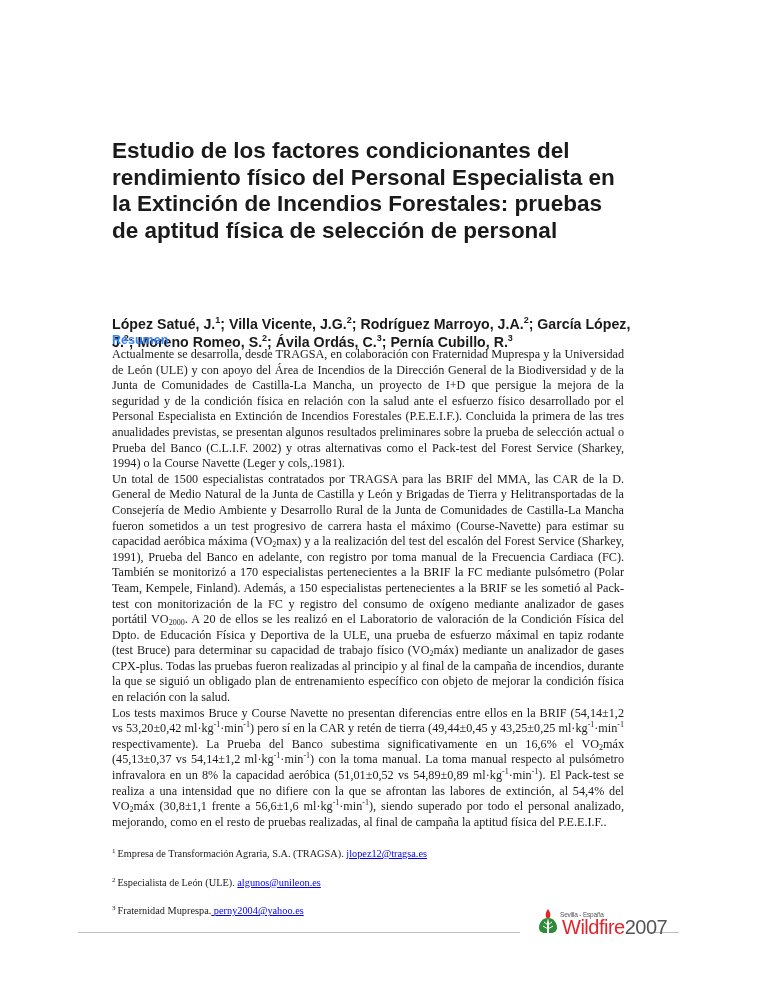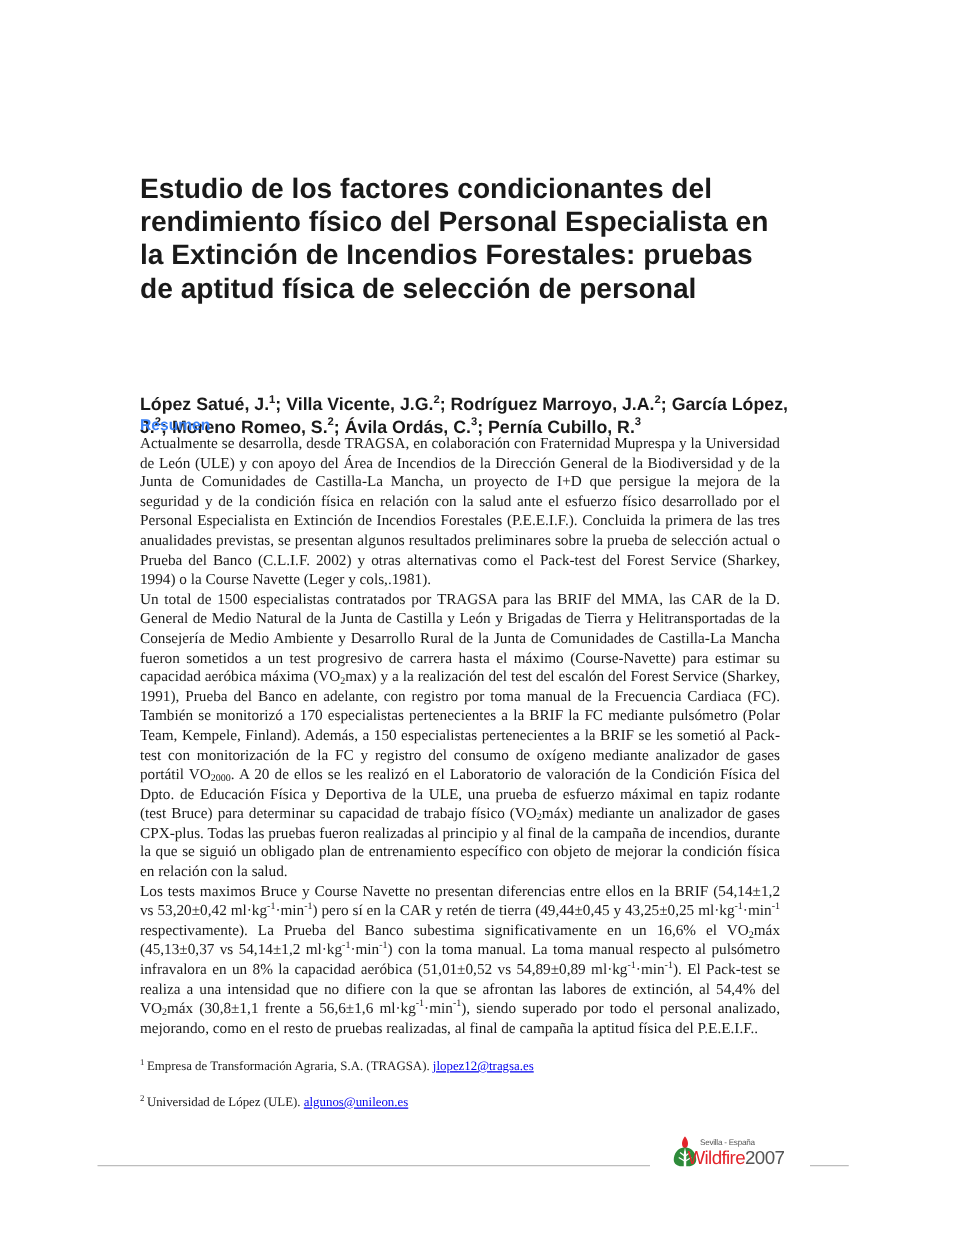--- a/index.html
+++ b/index.html
@@ -35,21 +35,21 @@
     line-height: 12.6px; color: #1a1a1a;
   }
   .footnotes div { white-space: nowrap; margin-top: 16px; }
   .footnotes sup { font-size: 7px; vertical-align: 4px; line-height: 0; margin-right: 2px; }
   .footnotes a { color: #0000ee; text-decoration: underline; }
   .footer-rule-left { position: absolute; left: 78px; top: 932px; width: 442px; height: 1px; background: #bdbdbd; }
   .footer-rule-right { position: absolute; left: 648px; top: 932px; width: 31px; height: 1px; background: #bdbdbd; }
   .logo { position: absolute; left: 538px; top: 908px; width: 110px; height: 30px; }
   .logo svg { position: absolute; left: 0; top: 1px; }
   .logo .small { position: absolute; left: 22px; top: 3px; font-family: "Liberation Sans", sans-serif; font-size: 6.5px; color: #555; white-space: nowrap; letter-spacing: -0.2px; }
-  .logo .big { position: absolute; left: 12px; top: 10px; font-family: "Liberation Sans", sans-serif; font-size: 15px; line-height: 18px; white-space: nowrap; letter-spacing: -0.5px; }
+  .logo .big { position: absolute; left: 24px; top: 10px; font-family: "Liberation Sans", sans-serif; font-size: 20px; line-height: 18px; white-space: nowrap; letter-spacing: -0.5px; }
   .logo .wf { color: #e3242b; }
   .logo .yr { color: #555; font-stretch: condensed; }
 </style>
 </head>
 <body>
 
 <div class="page">
 
   <h1 class="title">Estudio de los factores condicionantes del rendimiento físico del Personal Especialista en la Extinción de Incendios Forestales: pruebas de aptitud física de selección de personal</h1>
 
@@ -66,21 +66,22 @@
   <h2 class="resumen-heading">Resumen</h2>
 
   <div class="abstract">
     <p>Actualmente se desarrolla, desde TRAGSA, en colaboración con Fraternidad Muprespa y la Universidad de León (ULE) y con apoyo del Área de Incendios de la Dirección General de la Biodiversidad y de la Junta de Comunidades de Castilla-La Mancha, un proyecto de I+D que persigue la mejora de la seguridad y de la condición física en relación con la salud ante el esfuerzo físico desarrollado por el Personal Especialista en Extinción de Incendios Forestales (P.E.E.I.F.). Concluida la primera de las tres anualidades previstas, se presentan algunos resultados preliminares sobre la prueba de selección actual o Prueba del Banco (C.L.I.F. 2002) y otras alternativas como el Pack-test del Forest Service (Sharkey, 1994) o la Course Navette (Leger y cols,.1981).</p>
     <p><span>Un total de 1500 especialistas contratados por TRAGSA para las BRIF del MMA, las CAR de la D. General de Medio Natural de la Junta de Castilla y León y Brigadas de Tierra y Helitransportadas de la Consejería de Medio Ambiente y Desarrollo Rural de la Junta de Comunidades de Castilla-La Mancha fueron sometidos a un test progresivo de carrera hasta el máximo (Course-Navette) para estimar su capacidad aeróbica máxima (VO</span><sub>2</sub><span>max) y a la realización del test del escalón del Forest Service (Sharkey, 1991), Prueba del Banco en adelante, con registro por toma manual de la Frecuencia Cardiaca (FC). También se monitorizó a 170 especialistas pertenecientes a la BRIF la FC mediante pulsómetro (Polar Team, Kempele, Finland). Además, a 150 especialistas pertenecientes a la BRIF se les sometió al Pack-test con monitorización de la FC y registro del consumo de oxígeno mediante analizador de gases portátil VO</span><sub>2000</sub><span>. A 20 de ellos se les realizó en el Laboratorio de valoración de la Condición Física del Dpto. de Educación Física y Deportiva de la ULE, una prueba de esfuerzo máximal en tapiz rodante (test Bruce) para determinar su capacidad de trabajo físico (VO</span><sub>2</sub><span>máx) mediante un analizador de gases CPX-plus. Todas las pruebas fueron realizadas al principio y al final de la campaña de incendios, durante la que se siguió un obligado plan de entrenamiento específico con objeto de mejorar la condición física en relación con la salud.</span></p>
     <p><span>Los tests maximos Bruce y Course Navette no presentan diferencias entre ellos en la BRIF (54,14±1,2 vs 53,20±0,42 ml·kg</span><sup>-1</sup><span>·min</span><sup>-1</sup><span>) pero sí en la CAR y retén de tierra (49,44±0,45 y 43,25±0,25 ml·kg</span><sup>-1</sup><span>·min</span><sup>-1</sup><span> respectivamente). La Prueba del Banco subestima significativamente en un 16,6% el VO</span><sub>2</sub><span>máx (45,13±0,37 vs 54,14±1,2 ml·kg</span><sup>-1</sup><span>·min</span><sup>-1</sup><span>) con la toma manual. La toma manual respecto al pulsómetro infravalora en un 8% la capacidad aeróbica (51,01±0,52 vs 54,89±0,89 ml·kg</span><sup>-1</sup><span>·min</span><sup>-1</sup><span>). El Pack-test se realiza a una intensidad que no difiere con la que se afrontan las labores de extinción, al 54,4% del VO</span><sub>2</sub><span>máx (30,8±1,1 frente a 56,6±1,6 ml·kg</span><sup>-1</sup><span>·min</span><sup>-1</sup><span>), siendo superado por todo el personal analizado, mejorando, como en el resto de pruebas realizadas, al final de campaña la aptitud física del P.E.E.I.F..</span></p>
   </div>
 
   <div class="footnotes">
     <div><sup>1</sup><span>Empresa de Transformación Agraria, S.A. (TRAGSA). </span><a>jlopez12@tragsa.es</a></div>
-    <div><sup>2</sup><span>Universidad de López (ULE). </span><a>algunos@unileon.es</a></div>
+    <div><sup>2</sup><span>Especialista de León (ULE). </span><a>algunos@unileon.es</a></div>
+    <div><sup>3</sup><span>Fraternidad Muprespa.</span><a> perny2004@yahoo.es</a></div>
   </div>
 
   <div class="footer-rule-left"></div>
   <div class="footer-rule-right"></div>
 
   <div class="logo">
     <svg width="20" height="26" viewBox="0 0 20 26">
       <path d="M10 0 C12 3 13 5 12 8 C11 10 9 10 8 8 C7 5 8 3 10 0 Z" fill="#e3242b"></path>
       <path d="M10 9 C4 9 1 14 1 19 C1 22 4 24 7 24 L9 24 L9 14 Z" fill="#2e8b3a"></path>
       <path d="M10 9 C16 9 19 14 19 19 C19 22 16 24 13 24 L11 24 L11 14 Z" fill="#2e8b3a"></path>

